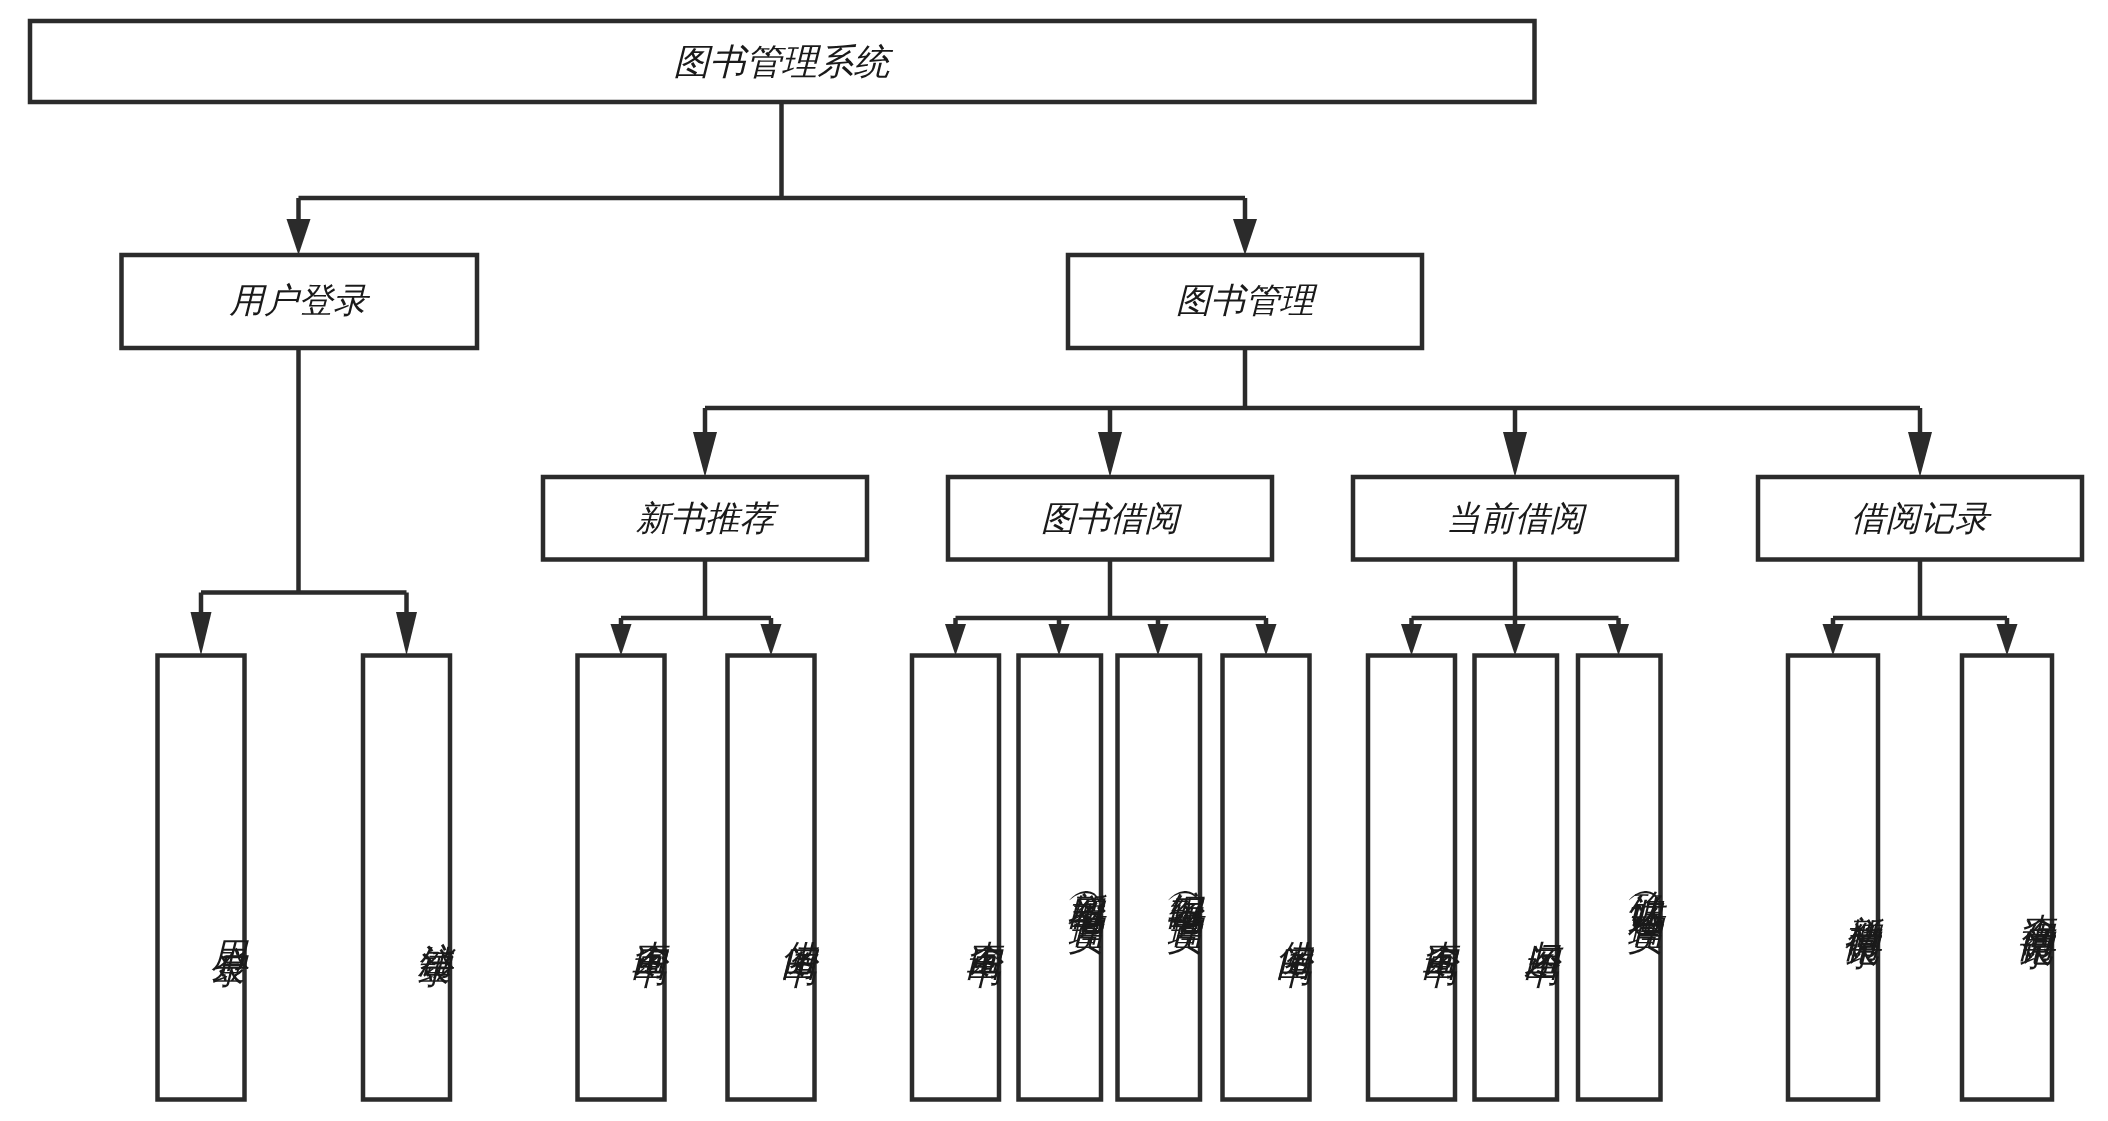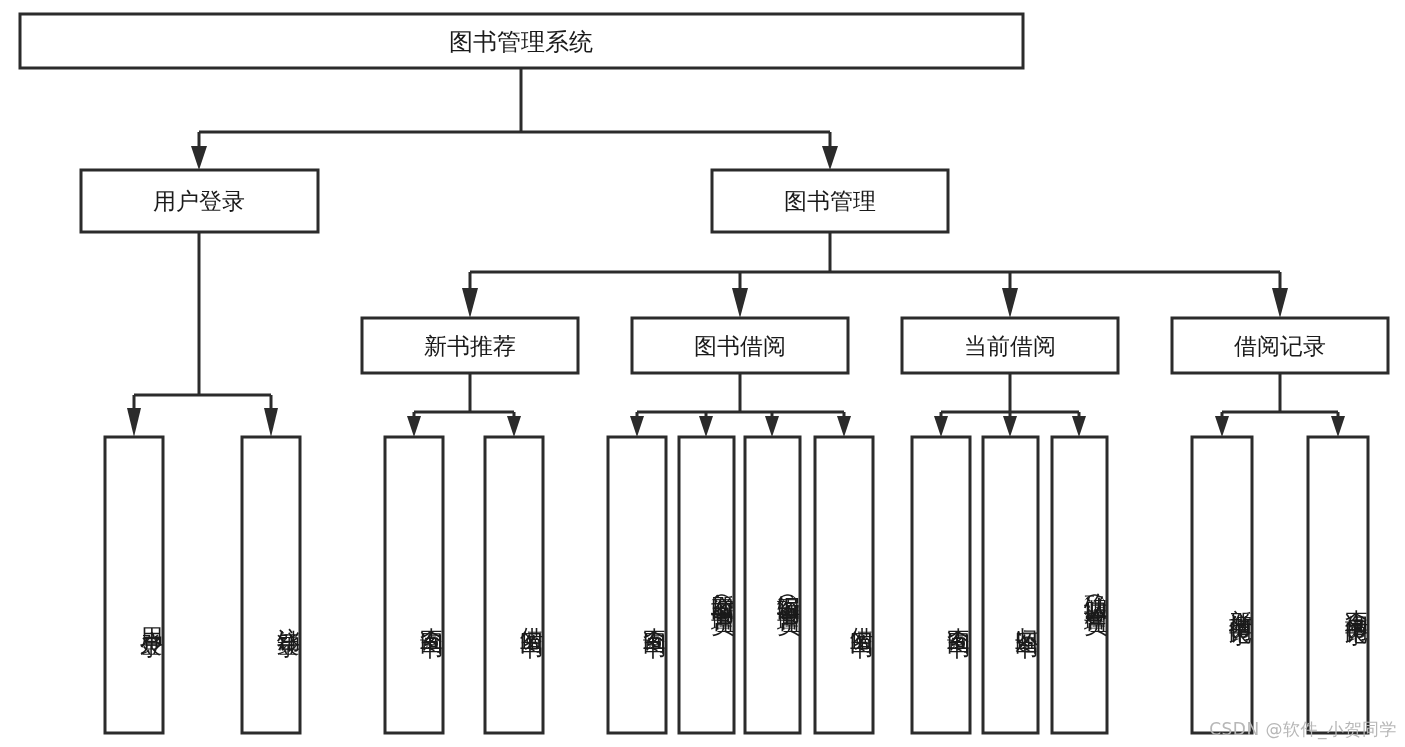--- a/index.html
+++ b/index.html
@@ -1,20 +1,20 @@
 <!DOCTYPE html>
 <html><head>
 <meta charset="utf-8">
 <style>
   html,body{margin:0;padding:0;background:#ffffff;}
   body{
     font-family:"DejaVu Sans","Liberation Sans",sans-serif;
     width:1405px;height:747px;overflow:hidden;
   }
-  #diagram-root{position:relative;width:1405px;height:747px;background:#fff;}
+  #diagram-root{position:relative;width:1405px;height:747px;background:#fff;font-style:italic;}
   svg#tree{position:absolute;top:0;left:0;width:1405px;height:747px;display:block;}
   .nodebox{fill:#ffffff;stroke:#2b2b2b;stroke-width:3;}
   .link{stroke:#2b2b2b;stroke-width:3;fill:none;stroke-linecap:butt;}
   .arrowhead{fill:#2b2b2b;stroke:none;}
   .label-h{
     font-family:"DejaVu Sans","Liberation Sans",sans-serif;
     font-size:23px;fill:#1a1a1a;text-anchor:middle;dominant-baseline:middle;
     letter-spacing:0px;
   }
   .label-root{font-size:24px;}
@@ -179,14 +179,13 @@
   <div class="vlabel" style="left:608px;top:500px;width:58px;height:230px;">查询图书</div>
   <div class="vlabel" style="left:679px;top:443px;width:55px;height:290px;">新增图书（管理员）</div>
   <div class="vlabel" style="left:745px;top:443px;width:55px;height:290px;">编辑图书（管理员）</div>
   <div class="vlabel" style="left:815px;top:500px;width:58px;height:230px;">借阅图书</div>
   <div class="vlabel" style="left:912px;top:500px;width:58px;height:230px;">查询图书</div>
   <div class="vlabel" style="left:983px;top:500px;width:55px;height:230px;">归还图书</div>
   <div class="vlabel" style="left:1052px;top:443px;width:55px;height:290px;">确认归还（管理员）</div>
   <div class="vlabel" style="left:1192px;top:470px;width:60px;height:260px;">新增借阅记录</div>
   <div class="vlabel" style="left:1308px;top:470px;width:60px;height:260px;">查询借阅记录</div>
 
-  <div id="watermark">CSDN @软件_小贺同学</div>
 </div>
 
 </body></html>

